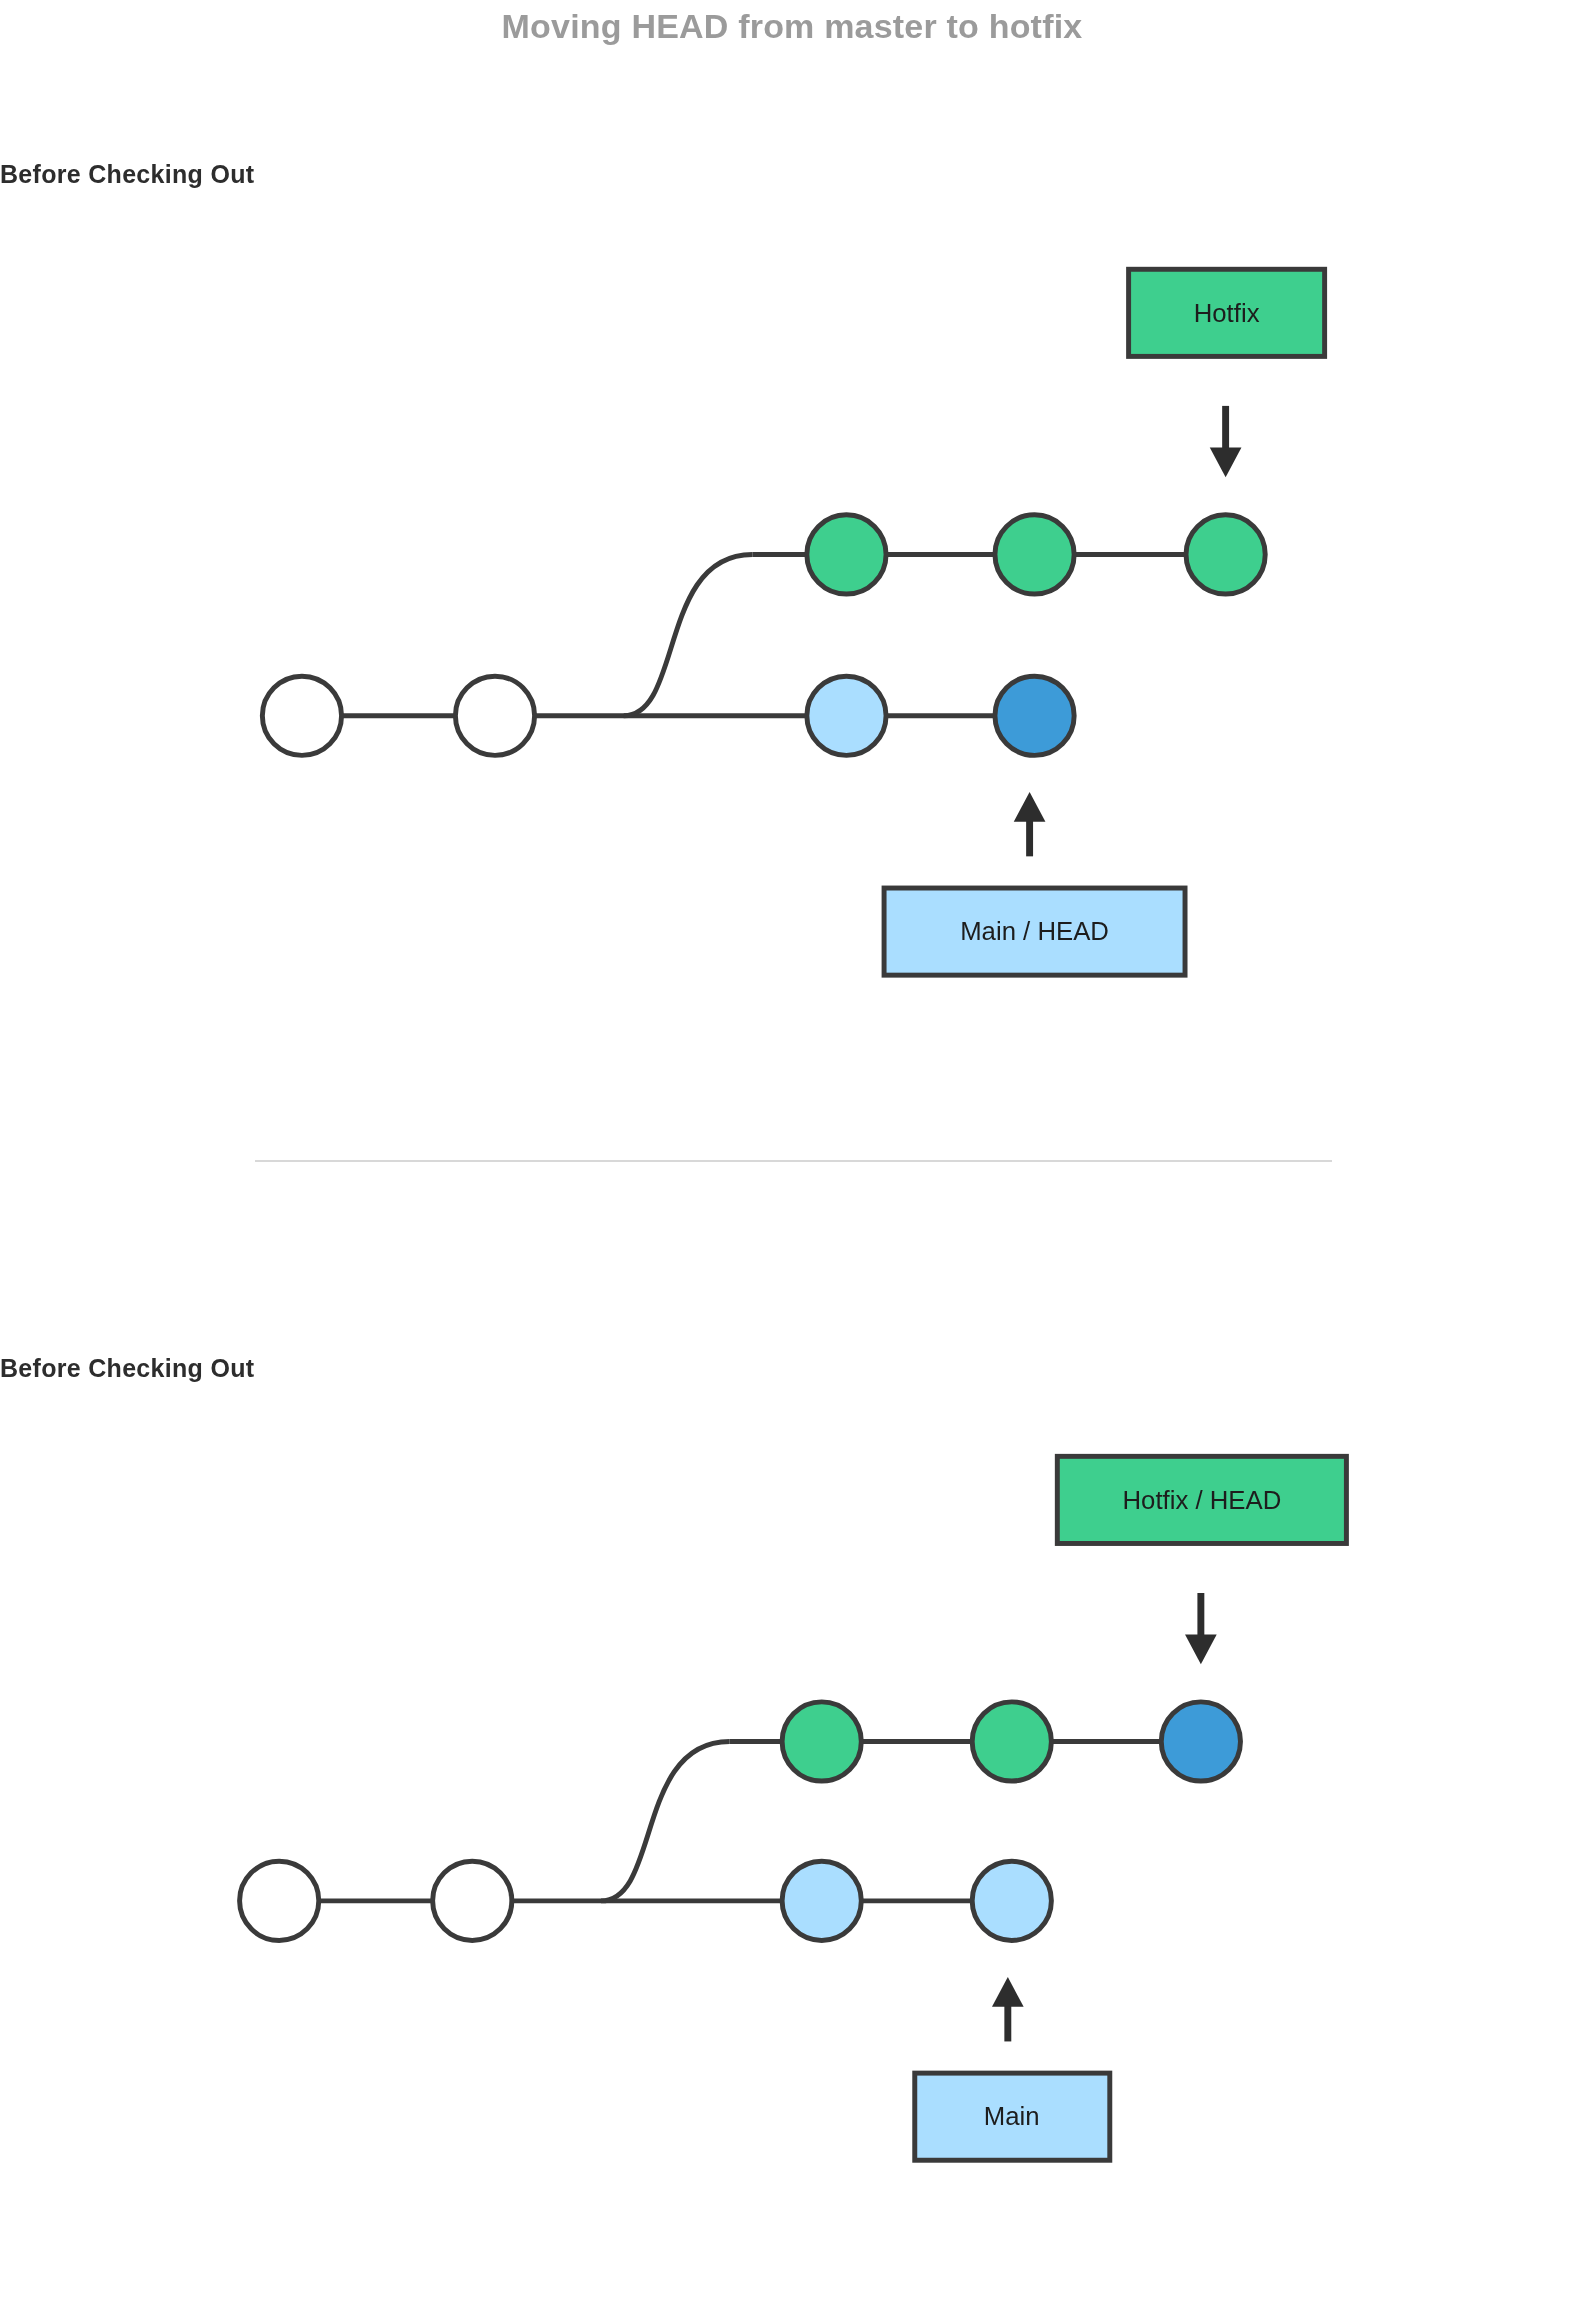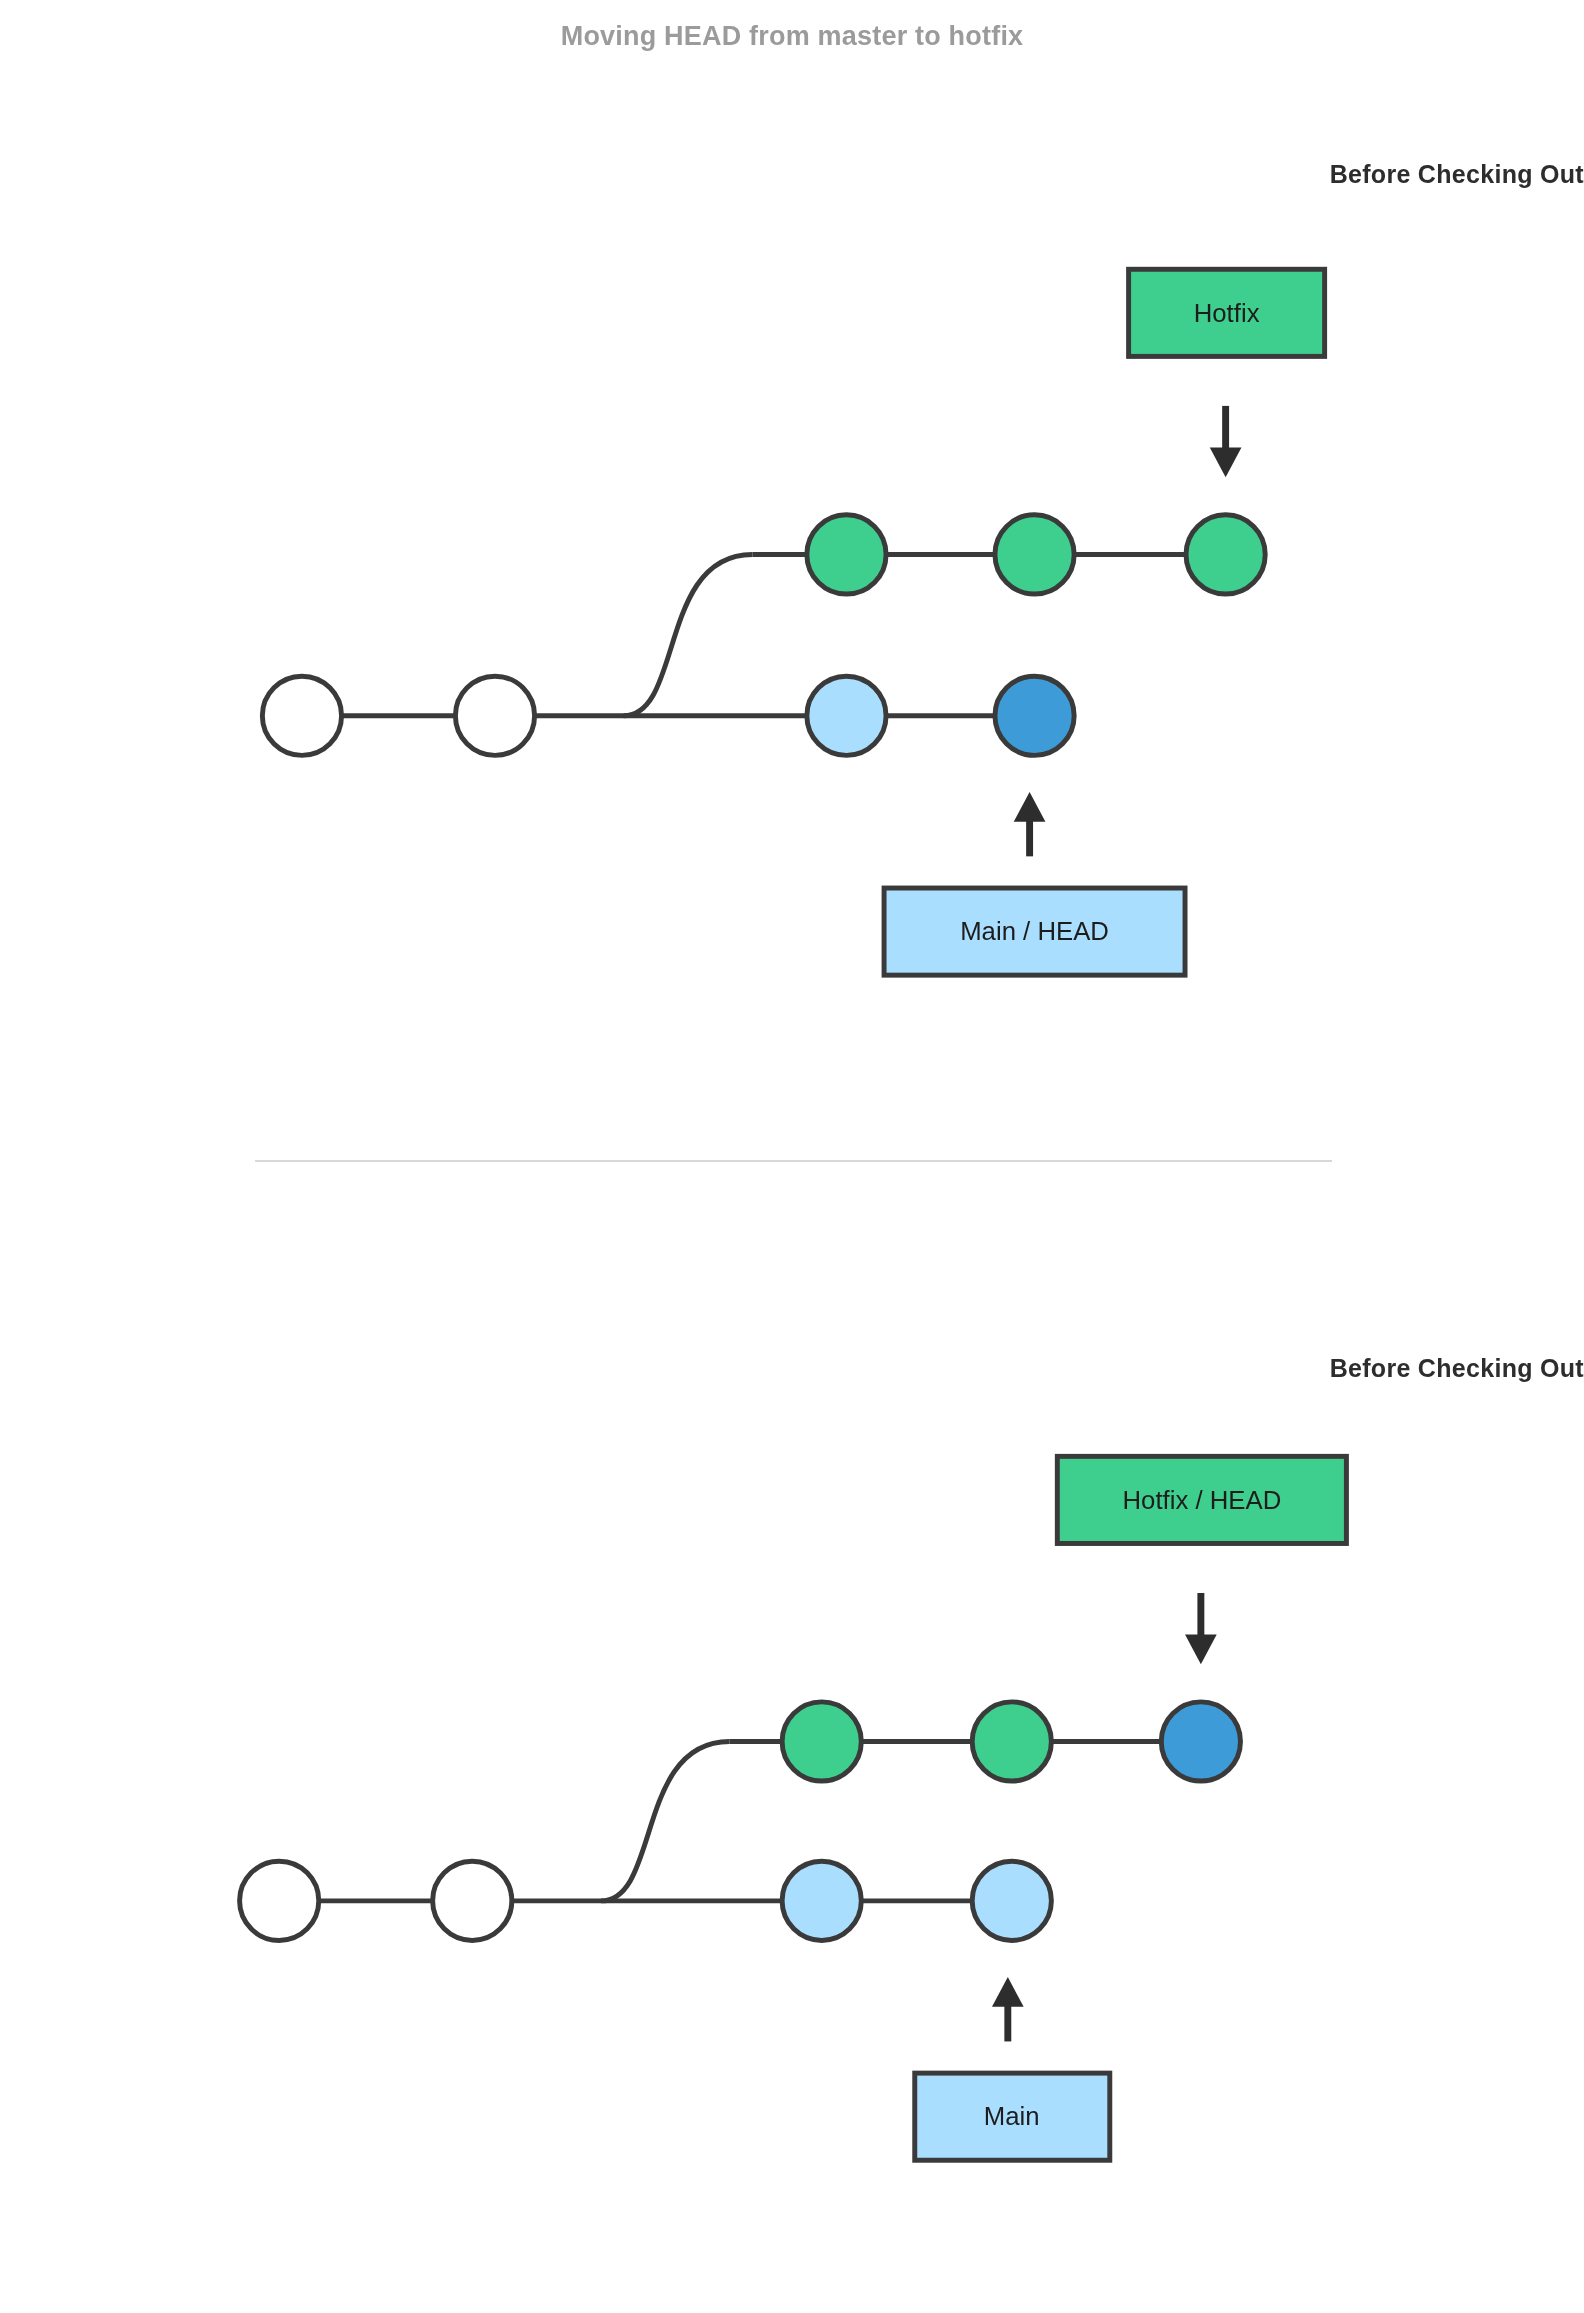--- a/index.html
+++ b/index.html
@@ -13,32 +13,32 @@
     font-family: "Liberation Sans", sans-serif;
     position: relative;
     overflow: hidden;
   }
   .page-title {
     position: absolute;
     left: 0;
     top: 0;
     width: 1584px;
     text-align: center;
-    font-size: 27px;
+    font-size: 34px;
     font-weight: 700;
     color: #9b9b9b;
     letter-spacing: 0.2px;
-    padding-top: 21px;
+    padding-top: 7px;
     box-sizing: border-box;
   }
   .panel-title {
     position: absolute;
     width: 1584px;
     left: 0;
-    text-align: right;
+    text-align: left;
     font-size: 25px;
     font-weight: 700;
     color: #2d2d2d;
     letter-spacing: 0.3px;
   }
   #title-before { top: 160px; }
   #title-after  { top: 1354px; }
 
   .divider {
     position: absolute;

